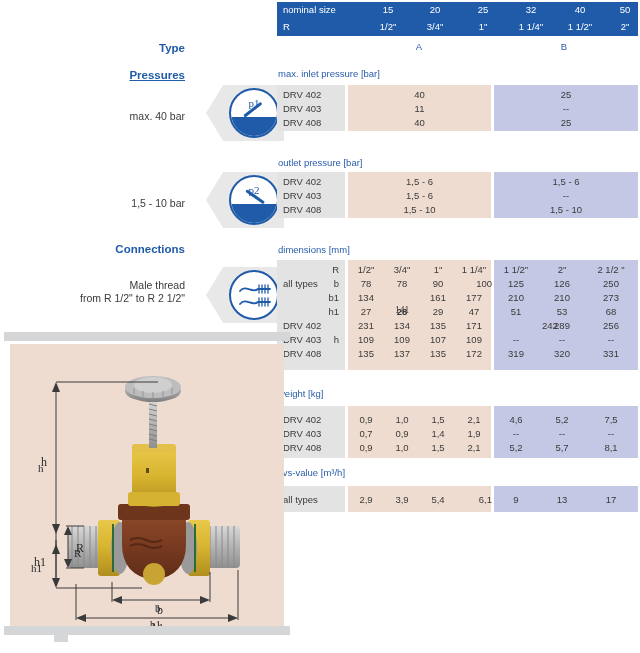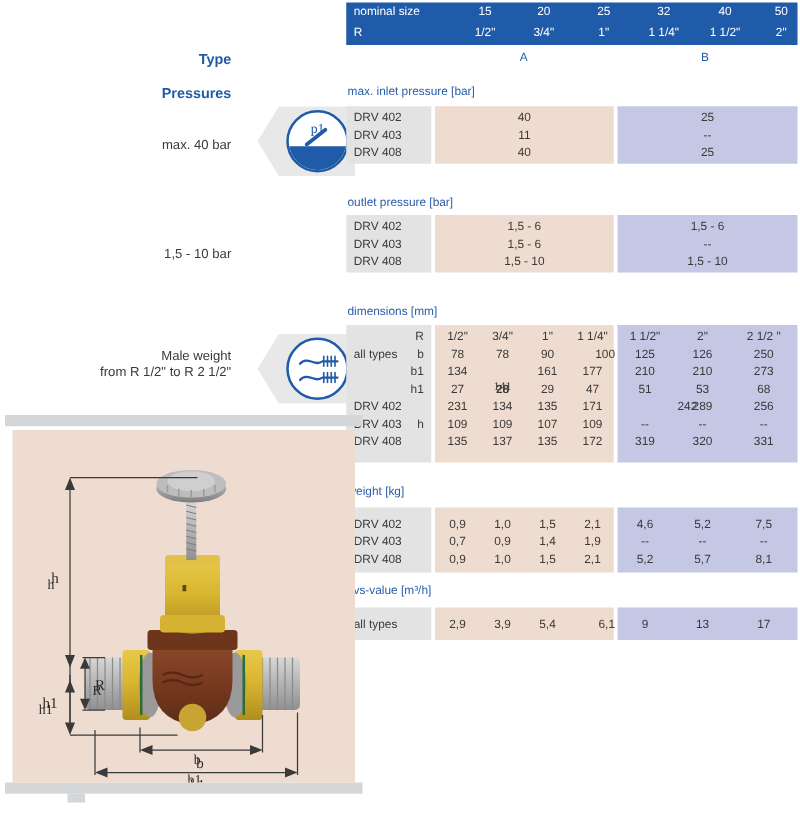--- a/index.html
+++ b/index.html
@@ -194,21 +194,21 @@
 
     </div>
   </div>
 
   <div class="lbl-head left-title" style="top:42px;">Type</div>
   <div class="typerow">
     <span class="ab" style="left:120px;width:44px;">A</span>
     <span class="ab" style="left:265px;width:44px;">B</span>
   </div>
 
-  <div class="lbl-head left-title" style="top:69px;">Pressures</div>
+  <div class="lbl-head left-title" style="top:69px;text-decoration:underline;">Pressures</div>
 
   <div class="sect" style="top:68px;">
     <div class="ttl sect-title">max. inlet pressure [bar]</div>
   </div>
 
   <div class="lbl-sub left-text" style="top:110px;">max. 40 bar</div>
   <div class="badge" style="left:206px; top:85px;">
     <div class="tag"></div>
     <div class="circ">
       <div class="fill"></div>
@@ -230,38 +230,47 @@
     <span class="wide" style="left:217px;width:144px;top:4px;">25</span>
     <span class="wide" style="left:217px;width:144px;top:18px;">--</span>
     <span class="wide" style="left:217px;width:144px;top:32px;">25</span>
   </div>
 
   <div class="sect" style="top:157px;">
     <div class="ttl sect-title">outlet pressure [bar]</div>
   </div>
 
   <div class="lbl-sub left-text" style="top:197px;">1,5 - 10 bar</div>
+  <div class="badge" style="left:206px; top:172px;">
+    <div class="tag"></div>
+    <div class="circ">
+      <div class="fill"></div>
+      <div class="ptxt">p2</div>
+      <div class="needle" style="left:33px;transform:rotate(215deg);"></div>
+    </div>
+  </div>
 
   <div class="tbl" style="left:277px; top:172px; height:46px;">
     <div class="bg-gray"></div>
     <div class="bg-peach"></div>
     <div class="bg-lav"></div>
     <span class="rowlbl" style="top:4px;">DRV 402</span>
     <span class="rowlbl" style="top:18px;">DRV 403</span>
     <span class="rowlbl" style="top:32px;">DRV 408</span>
     <span class="wide" style="left:71px;width:143px;top:4px;">1,5 - 6</span>
     <span class="wide" style="left:71px;width:143px;top:18px;">1,5 - 6</span>
     <span class="wide" style="left:71px;width:143px;top:32px;">1,5 - 10</span>
     <span class="wide" style="left:217px;width:144px;top:4px;">1,5 - 6</span>
     <span class="wide" style="left:217px;width:144px;top:18px;">--</span>
     <span class="wide" style="left:217px;width:144px;top:32px;">1,5 - 10</span>
   </div>
 
-
-  <div class="lbl-sub left-text" style="top:279px;">Male weight</div>
+  <div class="lbl-head left-title" style="top:243px;">Connections</div>
+
+  <div class="lbl-sub left-text" style="top:279px;">Male thread</div>
   <div class="lbl-sub left-text" style="top:292px;">from R 1/2" to R 2 1/2"</div>
 
   <div class="badge" style="left:206px; top:267px;">
     <div class="tag"></div>
     <div class="circ">
       <svg class="thread" width="38" height="34" viewBox="0 0 38 34">
         <path d="M4 11 C10 4, 16 14, 22 9 L34 9" fill="none" stroke="#1F5BA8" stroke-width="1.8" stroke-linecap="round"></path>
         <path d="M23 5 L23 13 M26 5 L26 13 M29 5 L29 13 M32 5 L32 13" stroke="#1F5BA8" stroke-width="1.3" stroke-linecap="round"></path>
         <path d="M4 24 C10 17, 16 27, 22 22 L34 22" fill="none" stroke="#1F5BA8" stroke-width="1.8" stroke-linecap="round"></path>
         <path d="M23 18 L23 26 M26 18 L26 26 M29 18 L29 26 M32 18 L32 26" stroke="#1F5BA8" stroke-width="1.3" stroke-linecap="round"></path>

